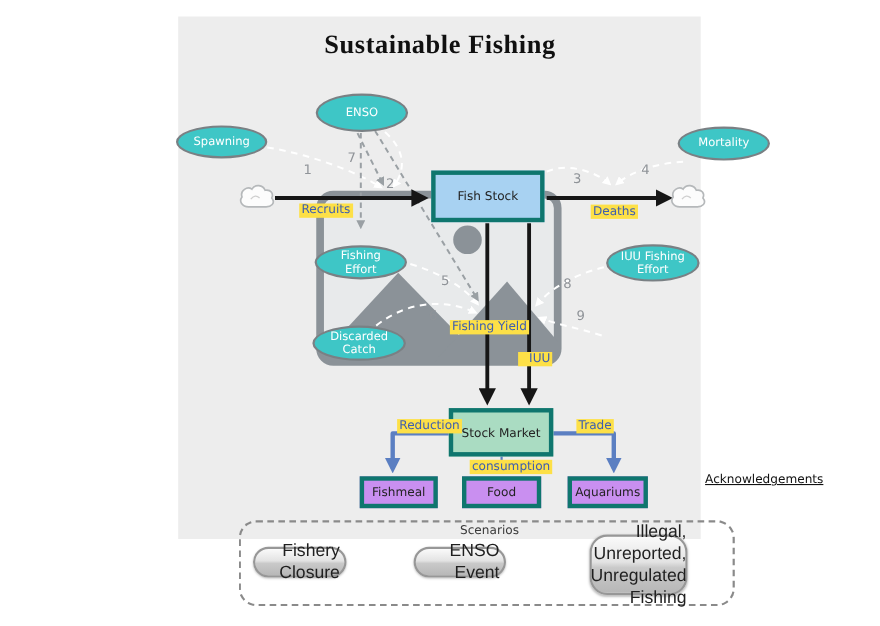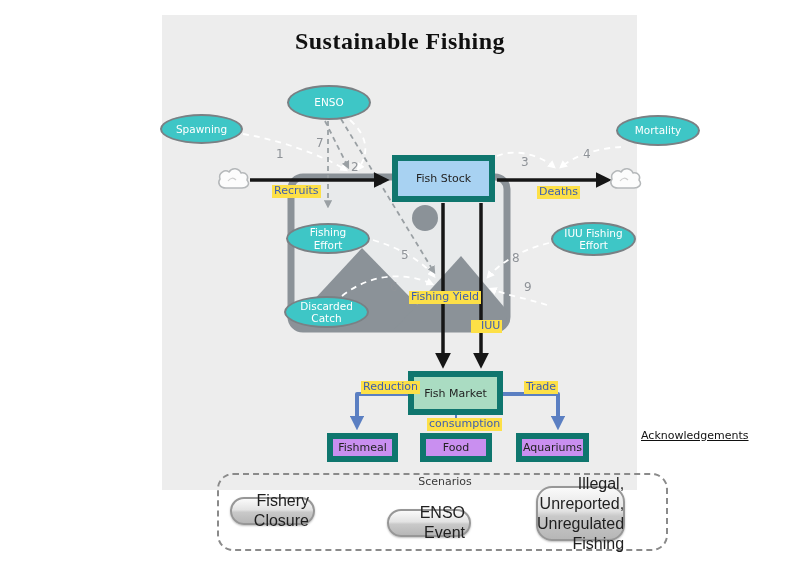--- a/index.html
+++ b/index.html
@@ -8,21 +8,21 @@
   #canvas-bg { position:absolute; left:162px; top:15px; width:475px; height:475px; background:#ededed; }
   #wires { position:absolute; left:0; top:0; width:800px; height:569px; }
 
   .title { position:absolute; left:162px; top:28px; width:476px; text-align:center;
            font-family:"Liberation Serif", serif; font-weight:bold; font-size:24px; color:#101010; letter-spacing:0.5px; }
 
   .var { position:absolute; background:#3ec6c6; border:2px solid #7a8084; border-radius:50%;
          color:#ffffff; font-size:10.5px; line-height:1.15; display:flex; align-items:center; justify-content:center;
          text-align:center; padding:0 6px; }
 
-  .box { position:absolute; border:6px solid #0f766e; color:#232323; font-size:11px;
+  .box { position:absolute; border:4px solid #0f766e; color:#232323; font-size:11px;
          display:flex; align-items:center; justify-content:center; text-align:center; }
   .box.stock  { background:#a8d2f2; }
   .box.market { background:#aadcc2; }
   .box.dest   { background:#c98ff0; }
 
   .flowlabel { position:absolute; color:#3e5eb0; font-size:11px; background:#fde047; padding:0 2px; line-height:1.15; white-space:nowrap; }
   .num { position:absolute; color:#8f9398; font-size:12px; }
 
   .ack { position:absolute; left:641px; top:429px; font-size:11px; color:#111111; text-decoration:underline; cursor:pointer; white-space:nowrap; }
 
@@ -116,21 +116,21 @@
   <div class="title">Sustainable Fishing</div>
 
   <div class="var" style="left:160px; top:114px; width:83px; height:30px;">Spawning</div>
   <div class="var" style="left:287px; top:85px; width:84px; height:35px;">ENSO</div>
   <div class="var" style="left:616px; top:115px; width:84px; height:31px;">Mortality</div>
   <div class="var" style="left:286px; top:223px; width:84px; height:31px;">Fishing Effort</div>
   <div class="var" style="left:284px; top:296px; width:85px; height:32px;">Discarded Catch</div>
   <div class="var" style="left:551px; top:222px; width:85px; height:34px;">IUU Fishing Effort</div>
 
   <div class="box stock" style="left:392px; top:155px; width:103px; height:47px;">Fish Stock</div>
-  <div class="box market" style="left:408px; top:371px; width:95px; height:44px;">Fish Market</div>
+  <div class="box market" style="left:408px; top:371px; width:95px; height:44px;">Stock Market</div>
   <div class="box dest" style="left:327px; top:433px; width:71px; height:29px;">Fishmeal</div>
   <div class="box dest" style="left:420px; top:433px; width:72px; height:29px;">Food</div>
   <div class="box dest" style="left:516px; top:433px; width:73px; height:29px;">Aquariums</div>
 
   <div class="flowlabel" style="left:272px; top:185px;">Recruits</div>
   <div class="flowlabel" style="left:537px; top:186px;">Deaths</div>
   <div class="flowlabel" style="left:409px; top:291px;">Fishing Yield</div>
   <div class="flowlabel" style="left:471px; top:320px;padding-left:10px;">IUU</div>
   <div class="flowlabel" style="left:361px; top:381px;">Reduction</div>
   <div class="flowlabel" style="left:524px; top:381px;">Trade</div>
@@ -144,16 +144,16 @@
   <div class="num" style="left:390px; top:280px;">6</div>
   <div class="num" style="left:316px; top:136px;">7</div>
   <div class="num" style="left:512px; top:251px;">8</div>
   <div class="num" style="left:524px; top:280px;">9</div>
 
   <div class="ack">Acknowledgements</div>
 
   <div class="scen-box"></div>
   <div class="scen-label">Scenarios</div>
   <div class="scenario-btn" style="left:230px; top:497px; width:85px; height:28px;">Fishery Closure</div>
-  <div class="scenario-btn" style="left:387px; top:497px; width:84px; height:28px;margin-top:12px;">ENSO Event</div>
+  <div class="scenario-btn" style="left:376px; top:497px; width:84px; height:28px;">ENSO Event</div>
   <div class="scenario-btn" style="left:536px; top:486px; width:89px; height:55px;">Illegal, Unreported, Unregulated Fishing</div>
 
 </div>
 
 </body></html>

